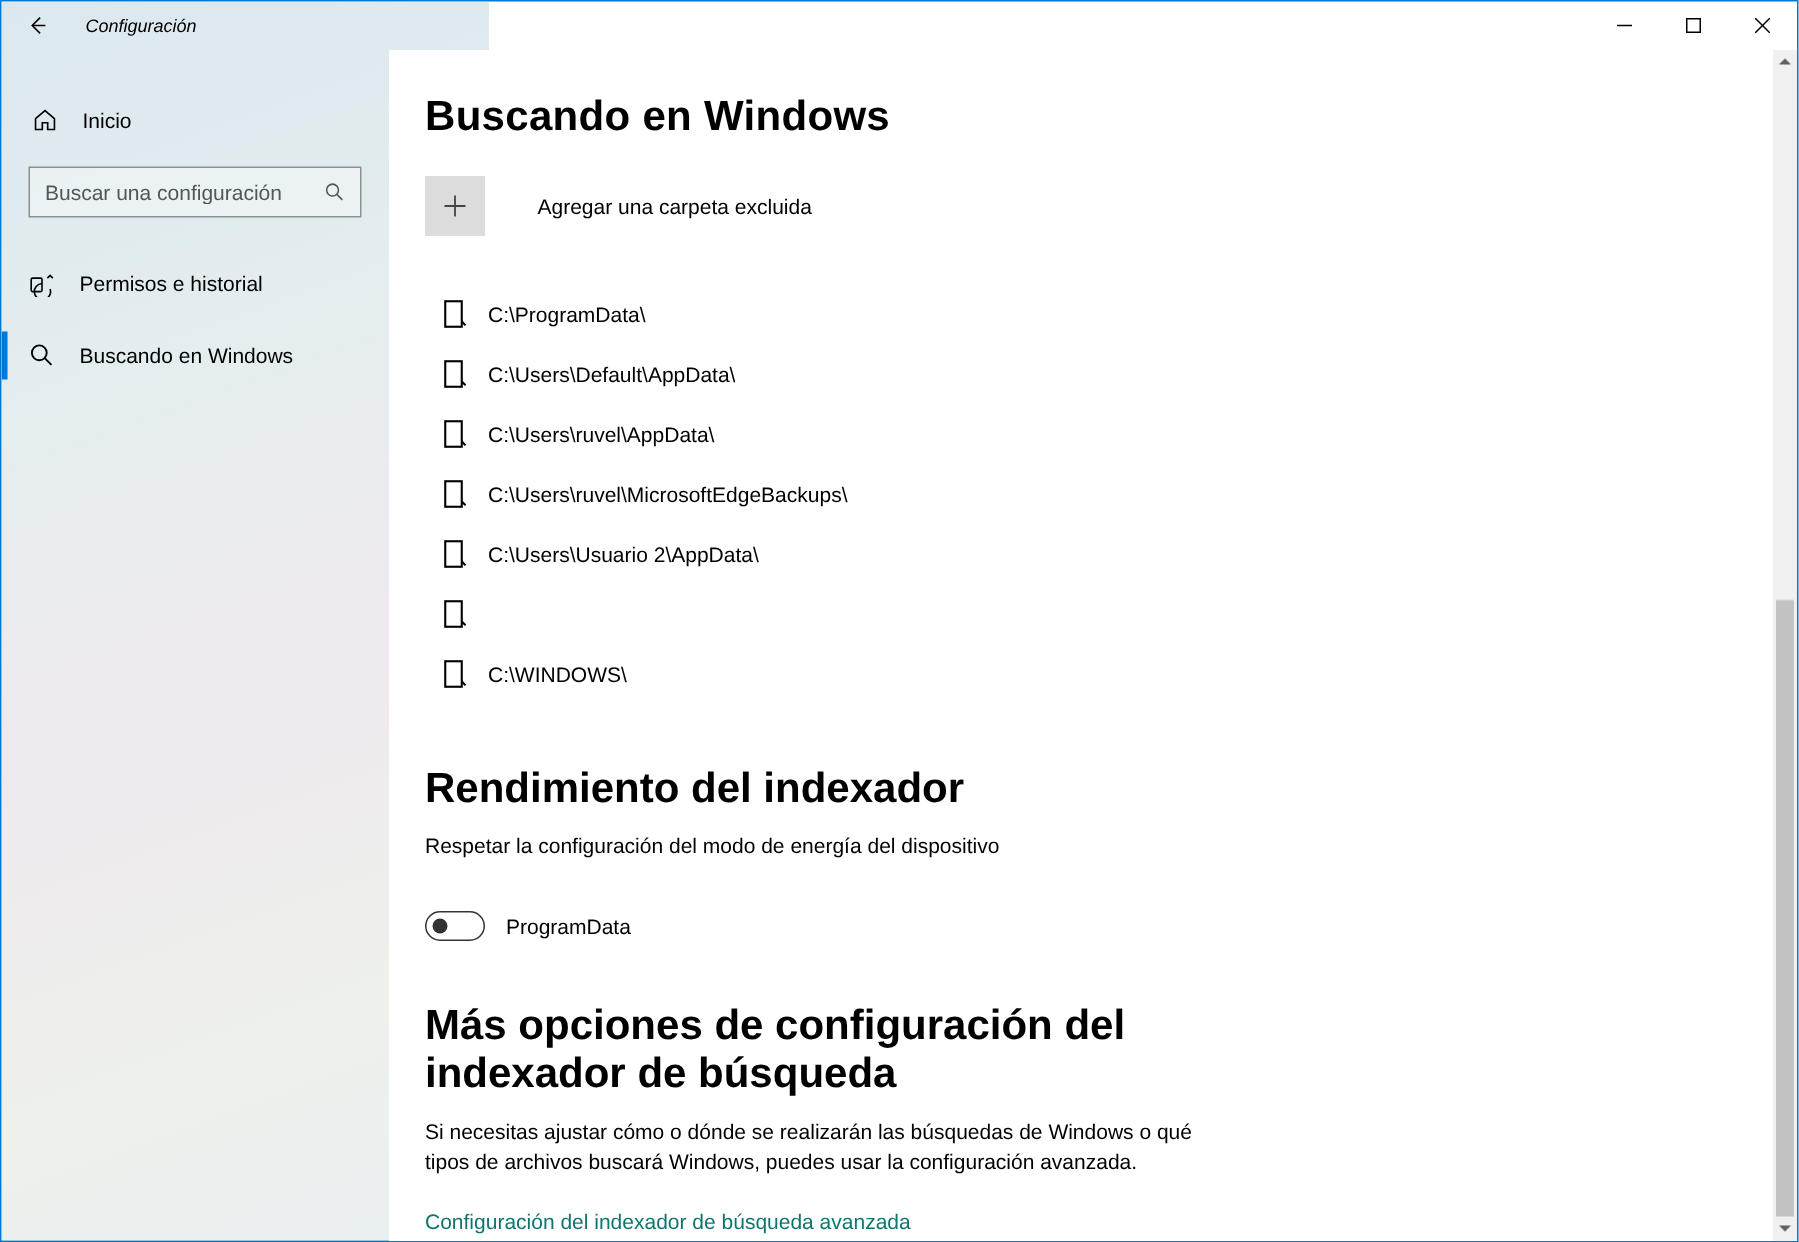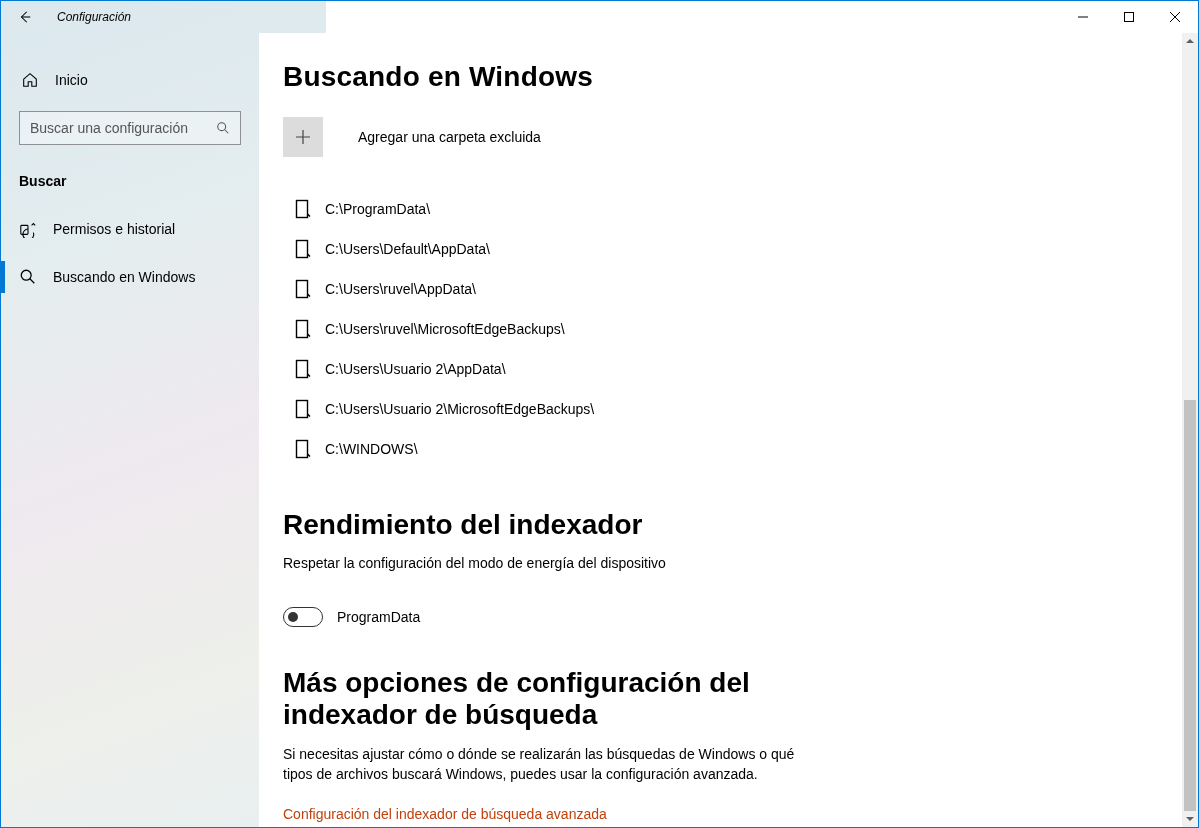--- a/index.html
+++ b/index.html
@@ -202,21 +202,21 @@
     top: 3.5px;
     left: 4px;
   }
   .section-paragraph {
     font-size: 14px;
     max-width: 520px;
     line-height: 1.4;
     margin-bottom: 22px;
   }
   .link {
-    color: #c2410c;
+    color: #0f766e;
     font-size: 14px;
     cursor: pointer;
   }
   
   .scrollbar {
     position: absolute;
     right: 0;
     top: 32px;
     bottom: 0;
     width: 16px;
@@ -288,21 +288,20 @@
     </div>
 
     <div class="search-box">
       <input type="text" placeholder="Buscar una configuración" style="">
       <svg width="14" height="14" viewBox="0 0 16 16">
         <circle cx="6.5" cy="6.5" r="4.5" stroke="#555" stroke-width="1.2" fill="none"></circle>
         <path d="M10 10 L14 14" stroke="#555" stroke-width="1.2"></path>
       </svg>
     </div>
 
-    <div class="category-label">Buscar</div>
 
     <div class="nav-item">
       <svg viewBox="0 0 20 20">
         <rect x="2" y="6" width="8" height="10" rx="1" stroke="#000" stroke-width="1.2" fill="none"></rect>
         <path d="M10 10 A6 6 0 1 0 16 14" stroke="#000" stroke-width="1.2" fill="none"></path>
         <path d="M14 6 L16 4 L18 6" stroke="#000" stroke-width="1.2" fill="none"></path>
       </svg>
       <span class="nav-label">Permisos e historial</span>
     </div>
 
@@ -373,21 +372,20 @@
     </div>
     <span class="folder-path">C:\Users\Usuario 2\AppData\</span>
         </div>
         <div class="folder-item">
     <div class="folder-icon-wrap">
       <svg width="16" height="20" viewBox="0 0 16 20">
         <rect x="1.5" y="1.5" width="11" height="17" stroke="#000" stroke-width="1.4" fill="none"></rect>
         <path d="M12.5 15 L15 17.5" stroke="#000" stroke-width="1.4"></path>
       </svg>
     </div>
-    <span class="folder-path">C:\Users\Usuario 2\MicrosoftEdgeBackups\</span>
         </div>
         <div class="folder-item">
     <div class="folder-icon-wrap">
       <svg width="16" height="20" viewBox="0 0 16 20">
         <rect x="1.5" y="1.5" width="11" height="17" stroke="#000" stroke-width="1.4" fill="none"></rect>
         <path d="M12.5 15 L15 17.5" stroke="#000" stroke-width="1.4"></path>
       </svg>
     </div>
     <span class="folder-path">C:\WINDOWS\</span>
         </div>

